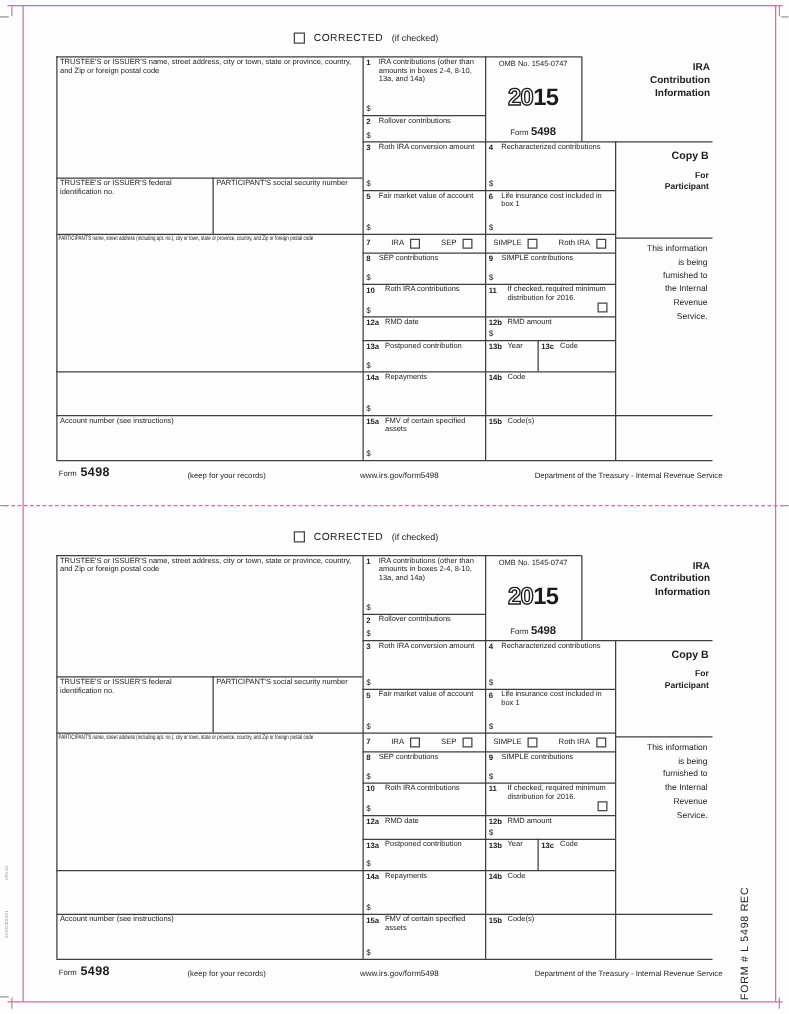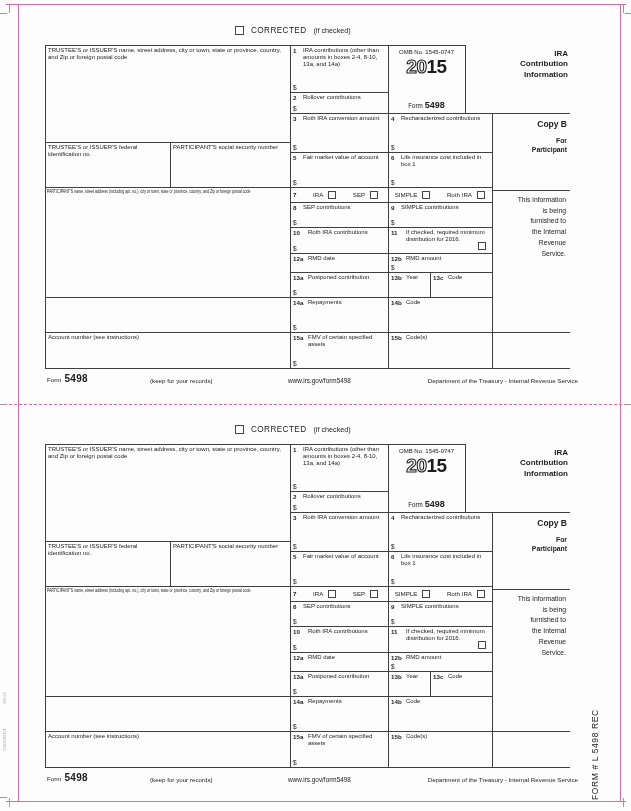--- a/index.html
+++ b/index.html
@@ -31,21 +31,21 @@
   .bno{font-weight:700;font-size:6.2px;position:absolute;left:3px;top:2px;}
   .blabel{display:block;margin:2px 3px 0 13px;font-size:6px;line-height:1.15;color:#1c1c1c;}
   .n2 .blabel{margin-left:18px;}
   .dollar{position:absolute;left:3px;bottom:1px;font-size:6.5px;color:#1c1c1c;}
   .cb{display:inline-block;width:7px;height:7px;border:1px solid #454545;background:#fff;box-sizing:border-box;}
   .cb9{width:9px;height:9px;}
   .cond{white-space:nowrap;font-size:6px;transform:scale(0.60,0.85);transform-origin:0 0;padding:2px 0 0 3px;}
   
   .omb{text-align:center;}
   .omb-no{font-size:6px;margin-top:4px;}
-  .year{font-size:19px;font-weight:700;line-height:1;margin-top:2px;letter-spacing:-.5px;}
+  .year{font-size:19px;font-weight:700;line-height:1;margin-top:14px;letter-spacing:-.5px;}
   .y-out{color:#fff;-webkit-text-stroke:1.1px #1c1c1c;}
   .form-id{position:absolute;bottom:3px;left:0;right:0;font-size:6.3px;}
   .form-id b{font-size:9px;margin-left:2px;}
   
   .title-cell{text-align:right;font-weight:700;font-size:8px;line-height:1.3;padding-right:2px;}
   .copyb{text-align:right;padding:6px 3px 0 0;}
   .copyb-label{font-size:8.5px;font-weight:700;}
   .copyb-sub{font-size:6.8px;font-weight:700;margin-top:7px;line-height:1.35;}
   .furnish{text-align:right;font-size:6.8px;line-height:1.58;color:#1c1c1c;padding-right:2px;}
   

